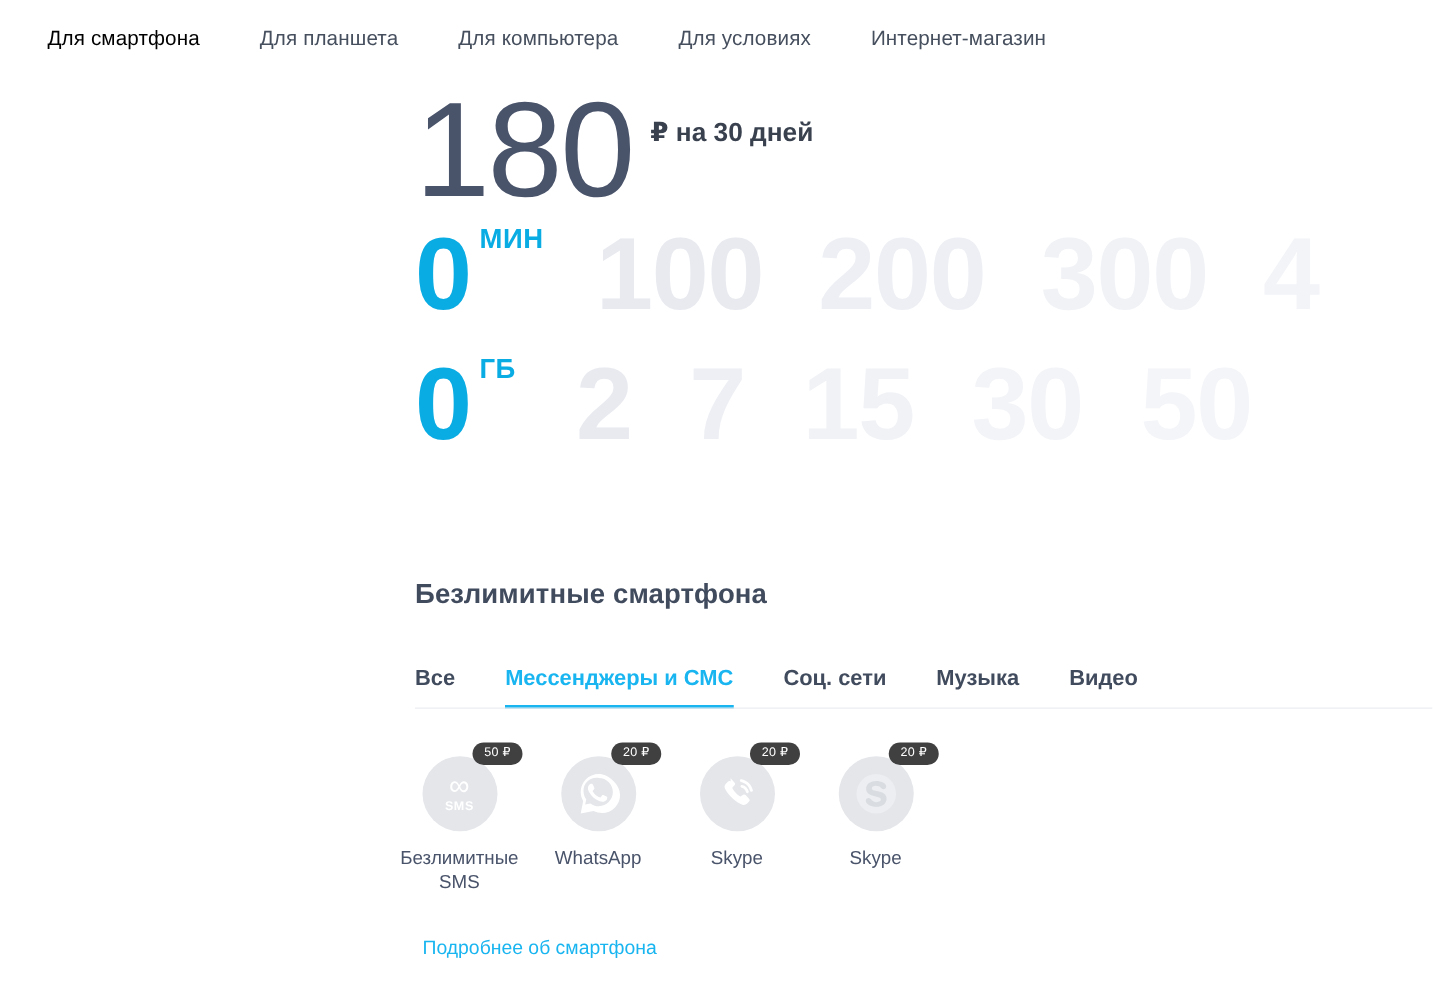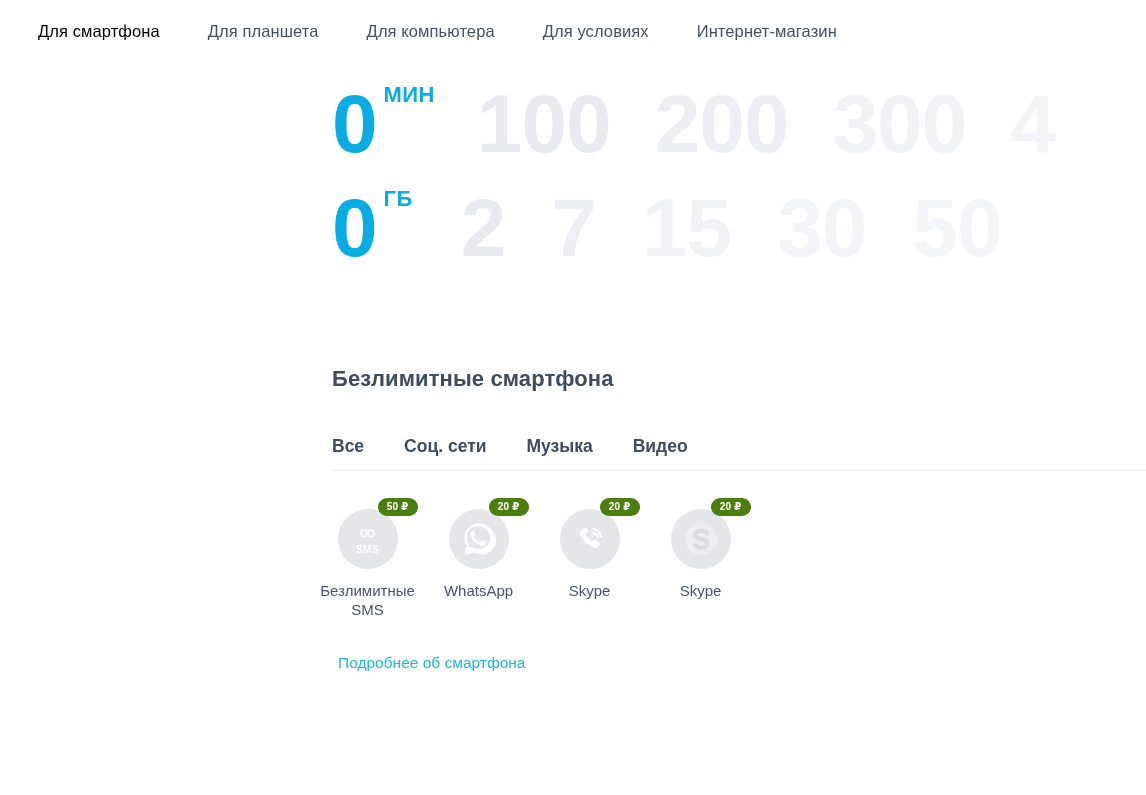--- a/index.html
+++ b/index.html
@@ -175,24 +175,24 @@
     border-radius: 50%;
     background: #e4e6ea;
     display: flex;
     align-items: center;
     justify-content: center;
   }
   .badge {
     position: absolute;
     top: -11px;
     right: -20px;
-    background: #4d7c0f;
+    background: #404040;
     color: #ffffff;
     font-size: 10px;
-    font-weight: bold;
+    font-weight: normal;
     border-radius: 11px;
     padding: 4px 9px 4px 9px;
     white-space: nowrap;
     line-height: 1;
     letter-spacing: .2px;
   }
   .app-label {
     margin-top: 13px;
     font-size: 15px;
     color: #49536a;
@@ -238,20 +238,24 @@
   <span class="nav-item active">Для смартфона</span>
   <span class="nav-item">Для планшета</span>
   <span class="nav-item">Для компьютера</span>
   <span class="nav-item">Для условиях</span>
   <span class="nav-item">Интернет-магазин</span>
 </nav>
 
 
 <section class="constructor">
 
+  <div class="price-row">
+    <span class="price-value">180</span>
+    <span class="price-suffix">₽ на 30 дней</span>
+  </div>
 
   <div class="slider-row">
     <div class="slider-track">
       <span class="slider-val active">0</span>
       <span class="slider-unit">мин</span>
       <span class="slider-rest">
         <span class="slider-val">100</span>
         <span class="slider-val">200</span>
         <span class="slider-val">300</span>
         <span class="slider-val">4</span>
@@ -274,20 +278,21 @@
   </div>
 </section>
 
 
 <section class="apps">
 
   <h2 class="apps-title">Безлимитные смартфона</h2>
 
   <div class="tabs">
     <span class="tab">Все</span>
+    <span class="tab active">Мессенджеры и СМС</span>
     <span class="tab">Соц. сети</span>
     <span class="tab">Музыка</span>
     <span class="tab">Видео</span>
   </div>
   <div class="tabs-divider"></div>
 
   <div class="app-list">
 
     <div class="app-tile">
       <div class="app-circle">

